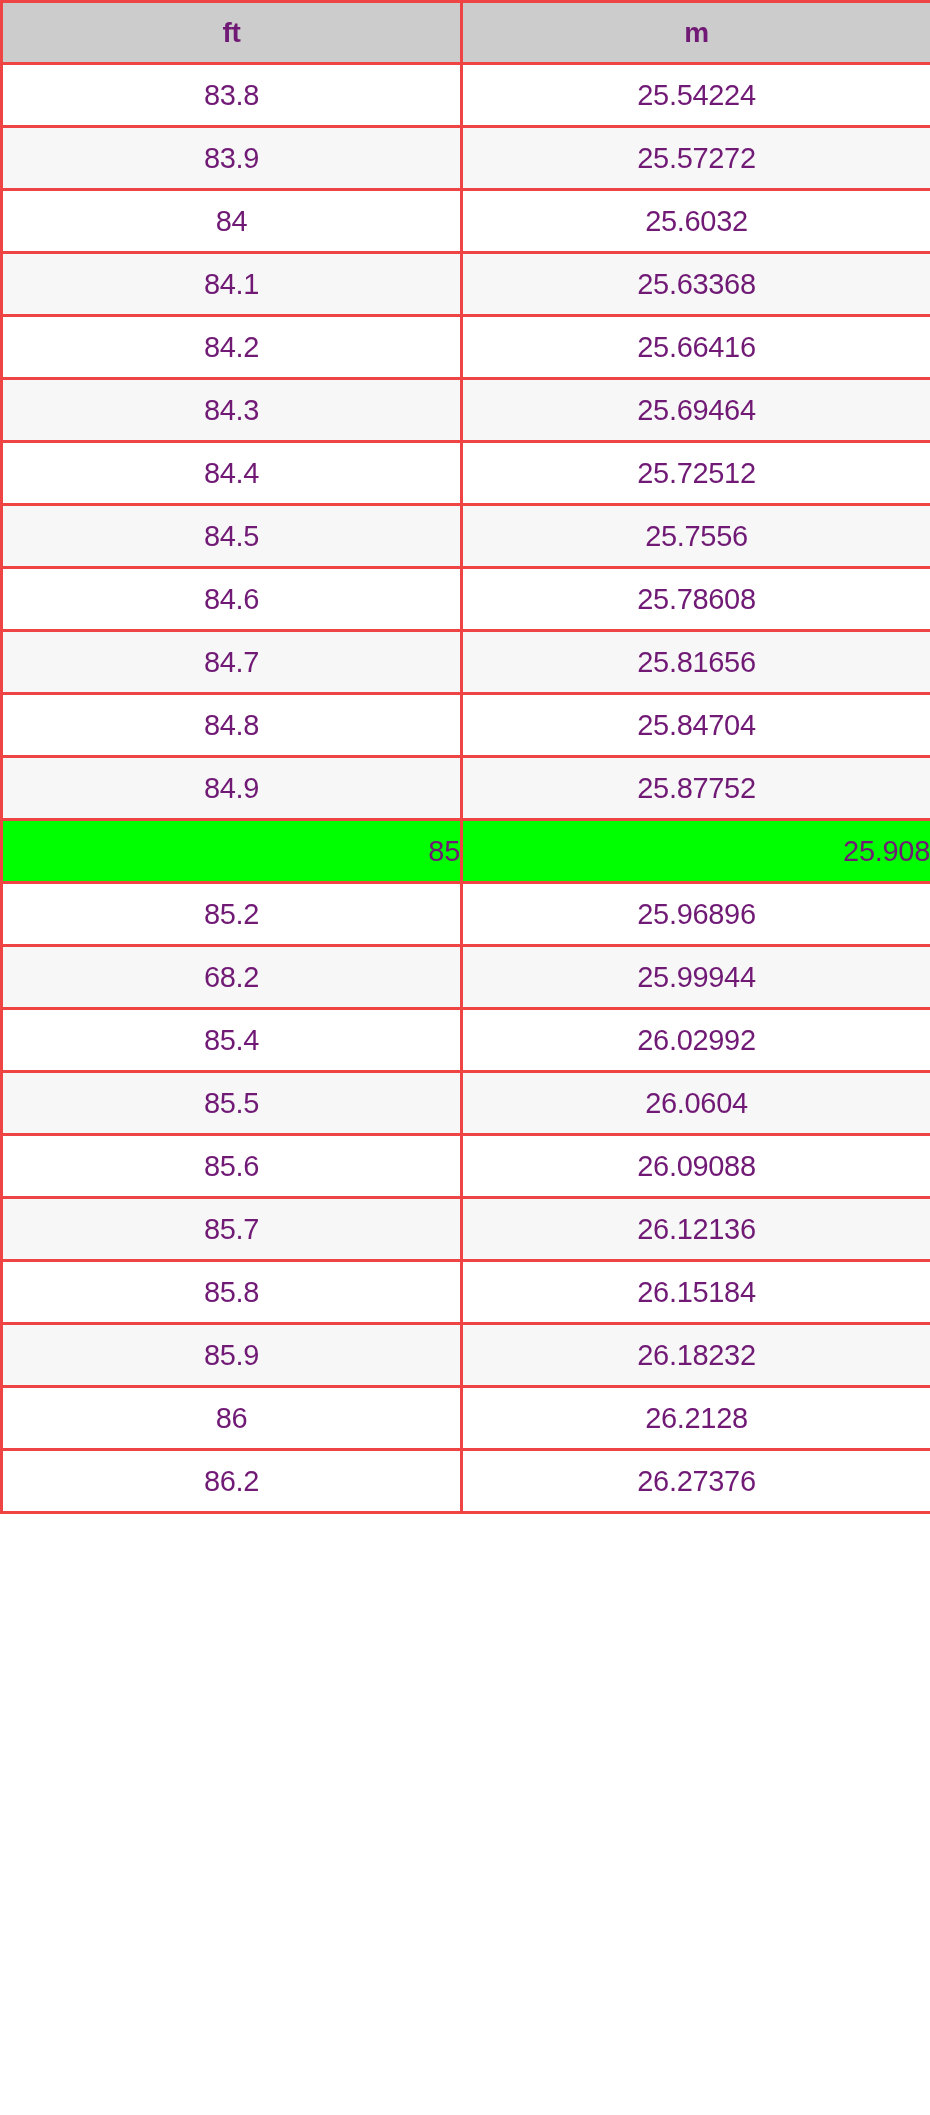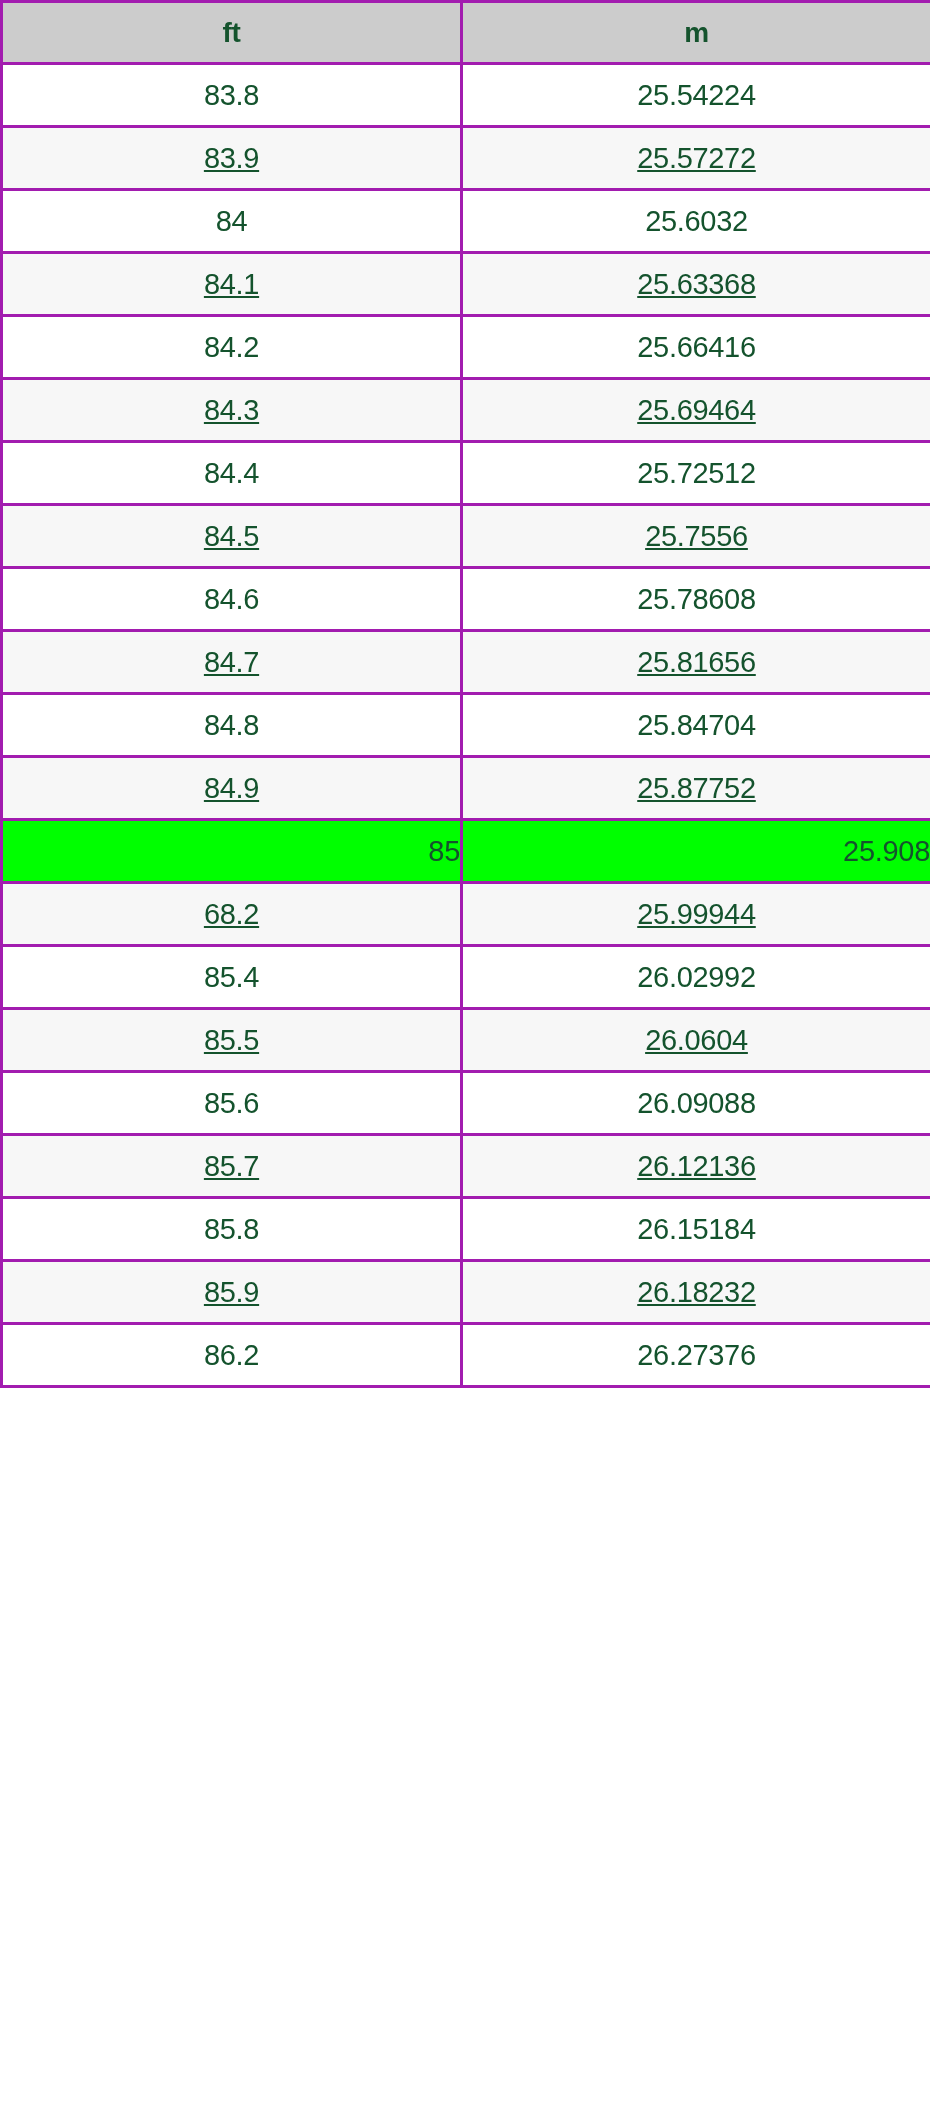--- a/index.html
+++ b/index.html
@@ -20,41 +20,41 @@
     table-layout: fixed;
     border: 3px solid #000000;
     box-sizing: border-box;
   }
 
   #conversion-table col.col-from { width: 460px; }
   #conversion-table col.col-to   { width: 470px; }
 
   #conversion-table th,
   #conversion-table td {
-    border: 3px solid #a21caf;
+    border: 3px solid #ef4444;
     text-align: center;
     vertical-align: middle;
     padding: 0;
     height: 60px;
     font-size: 29px;
-    color: #14532d;
+    color: #701a75;
     font-family: "Liberation Sans", sans-serif;
     font-stretch: condensed;
     letter-spacing: -0.3px;
   }
 
   #conversion-table thead th {
     background: #cccccc;
     font-weight: bold;
     font-size: 28px;
     height: 59px;
   }
 
   #conversion-table tbody tr.row-odd  td { background: #ffffff; text-align: center; }
-  #conversion-table tbody tr.row-even td { background: #f7f7f7; text-decoration: underline; }
+  #conversion-table tbody tr.row-even td { background: #f7f7f7; }
   #conversion-table tbody tr.row-highlight td { background: #00ff00; text-align: right; }
 </style>
 </head>
 <body>
 
 <table id="conversion-table">
   <colgroup>
     <col class="col-from">
     <col class="col-to">
   </colgroup>
@@ -110,20 +110,24 @@
         <td>25.84704</td>
       </tr>
       <tr class="row-even">
         <td>84.9</td>
         <td>25.87752</td>
       </tr>
       <tr class="row-highlight">
         <td>85</td>
         <td>25.908</td>
       </tr>
+      <tr class="row-odd">
+        <td>85.2</td>
+        <td>25.96896</td>
+      </tr>
       <tr class="row-even">
         <td>68.2</td>
         <td>25.99944</td>
       </tr>
       <tr class="row-odd">
         <td>85.4</td>
         <td>26.02992</td>
       </tr>
       <tr class="row-even">
         <td>85.5</td>
@@ -139,17 +143,21 @@
       </tr>
       <tr class="row-odd">
         <td>85.8</td>
         <td>26.15184</td>
       </tr>
       <tr class="row-even">
         <td>85.9</td>
         <td>26.18232</td>
       </tr>
       <tr class="row-odd">
+        <td>86</td>
+        <td>26.2128</td>
+      </tr>
+      <tr class="row-odd">
         <td>86.2</td>
         <td>26.27376</td>
       </tr>
     </tbody>
 </table>
 
 </body></html>

